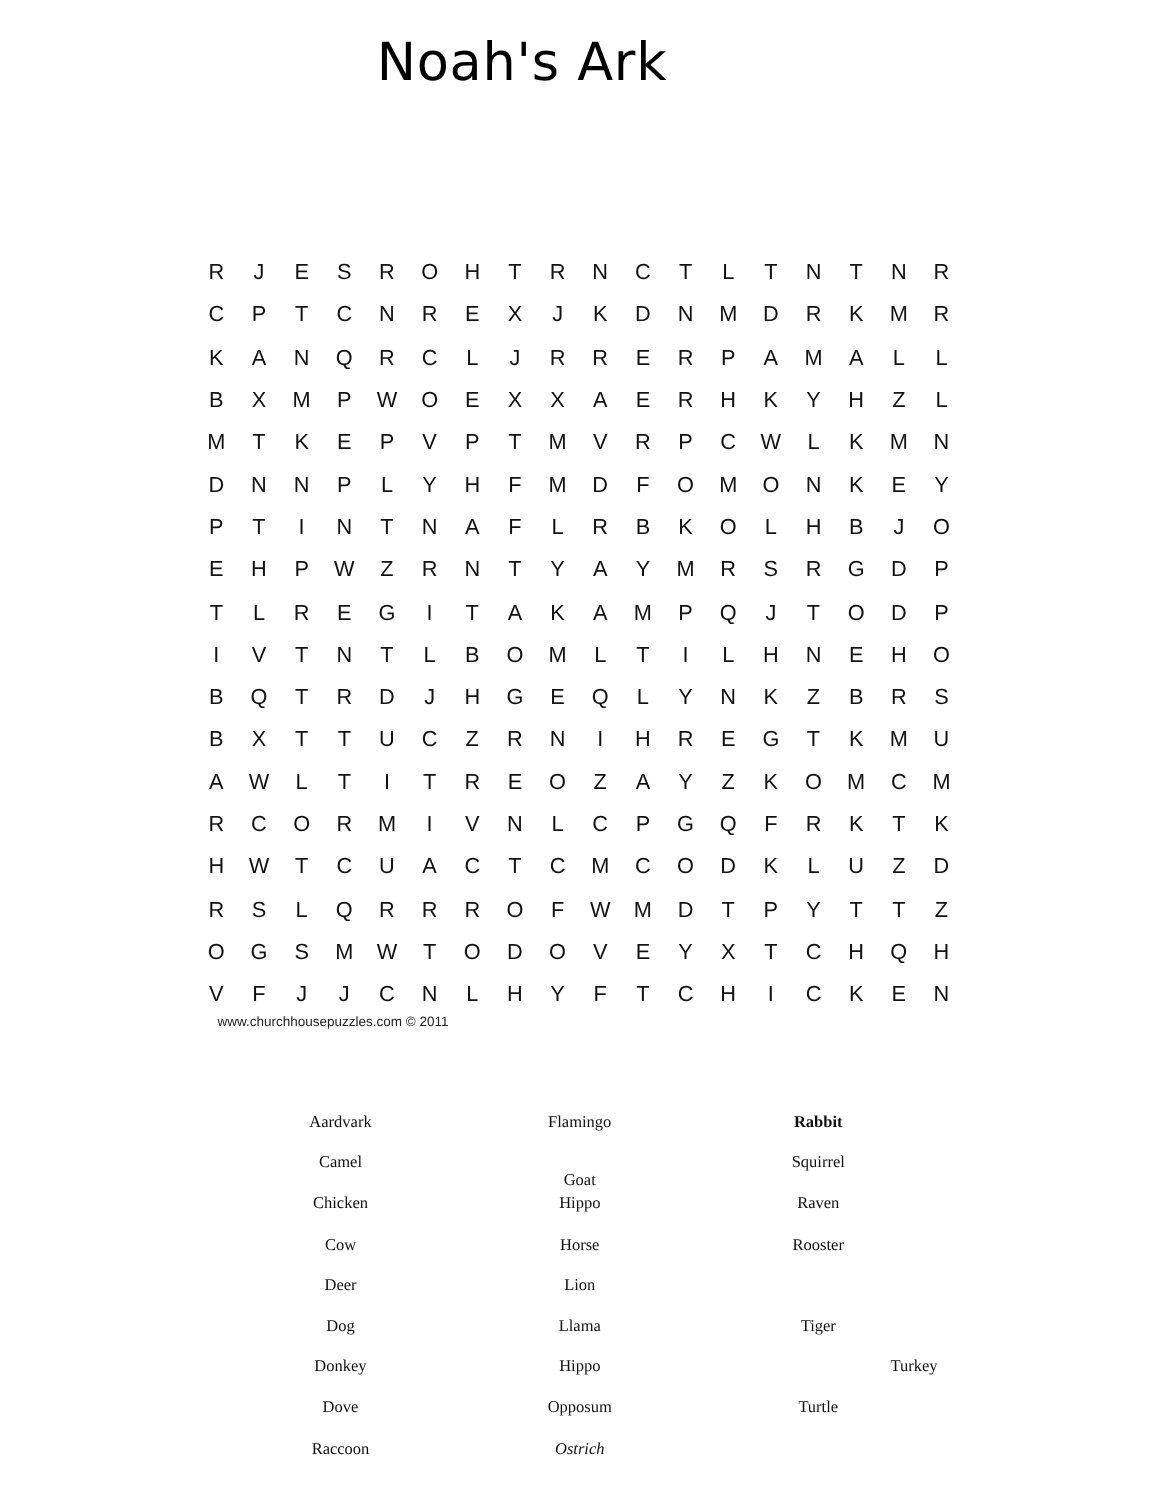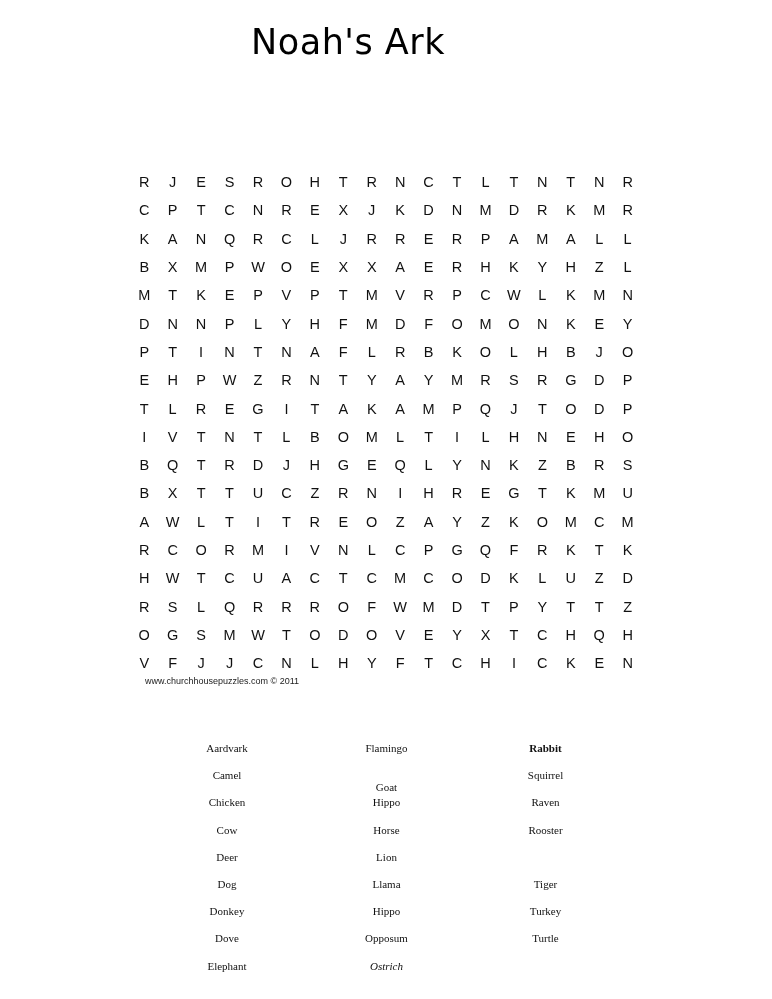--- a/index.html
+++ b/index.html
@@ -405,31 +405,31 @@
 
 <div class="wordlist" id="wordlist">
     <div class="word" style="grid-area: 1 / 1;">Aardvark</div>
     <div class="word" style="grid-area: 2 / 1;">Camel</div>
     <div class="word" style="grid-area: 3 / 1;">Chicken</div>
     <div class="word" style="grid-area: 4 / 1;">Cow</div>
     <div class="word" style="grid-area: 5 / 1;">Deer</div>
     <div class="word" style="grid-area: 6 / 1;">Dog</div>
     <div class="word" style="grid-area: 7 / 1;">Donkey</div>
     <div class="word" style="grid-area: 8 / 1;">Dove</div>
-    <div class="word" style="grid-area: 9 / 1;">Elephant</div>
+    <div class="word" style="grid-area: 9 / 1;">Raccoon</div>
     <div class="word" style="grid-area: 1 / 2;">Flamingo</div>
     <div class="word" style="grid-area: 2 / 2; margin-top: 12px;">Goat</div>
     <div class="word" style="grid-area: 3 / 2;">Hippo</div>
     <div class="word" style="grid-area: 4 / 2;">Horse</div>
     <div class="word" style="grid-area: 5 / 2;">Lion</div>
     <div class="word" style="grid-area: 6 / 2;">Llama</div>
     <div class="word" style="grid-area: 7 / 2;">Hippo</div>
     <div class="word" style="grid-area: 8 / 2;">Opposum</div>
     <div class="word" style="grid-area: 9 / 2; font-style: italic;">Ostrich</div>
     <div class="word" style="grid-area: 1 / 3; font-weight: bold;">Rabbit</div>
     <div class="word" style="grid-area: 2 / 3;">Squirrel</div>
     <div class="word" style="grid-area: 3 / 3;">Raven</div>
     <div class="word" style="grid-area: 4 / 3;">Rooster</div>
     <div class="word" style="grid-area: 6 / 3;">Tiger</div>
-    <div class="word" style="grid-area: 7 / 3;">Turkey</div>
+    <div class="word" style="grid-area: 7 / 3; text-align: right;">Turkey</div>
     <div class="word" style="grid-area: 8 / 3;">Turtle</div>
     <div class="word" style="grid-area: 9 / 3;"></div>
   </div>
 
 </body></html>

